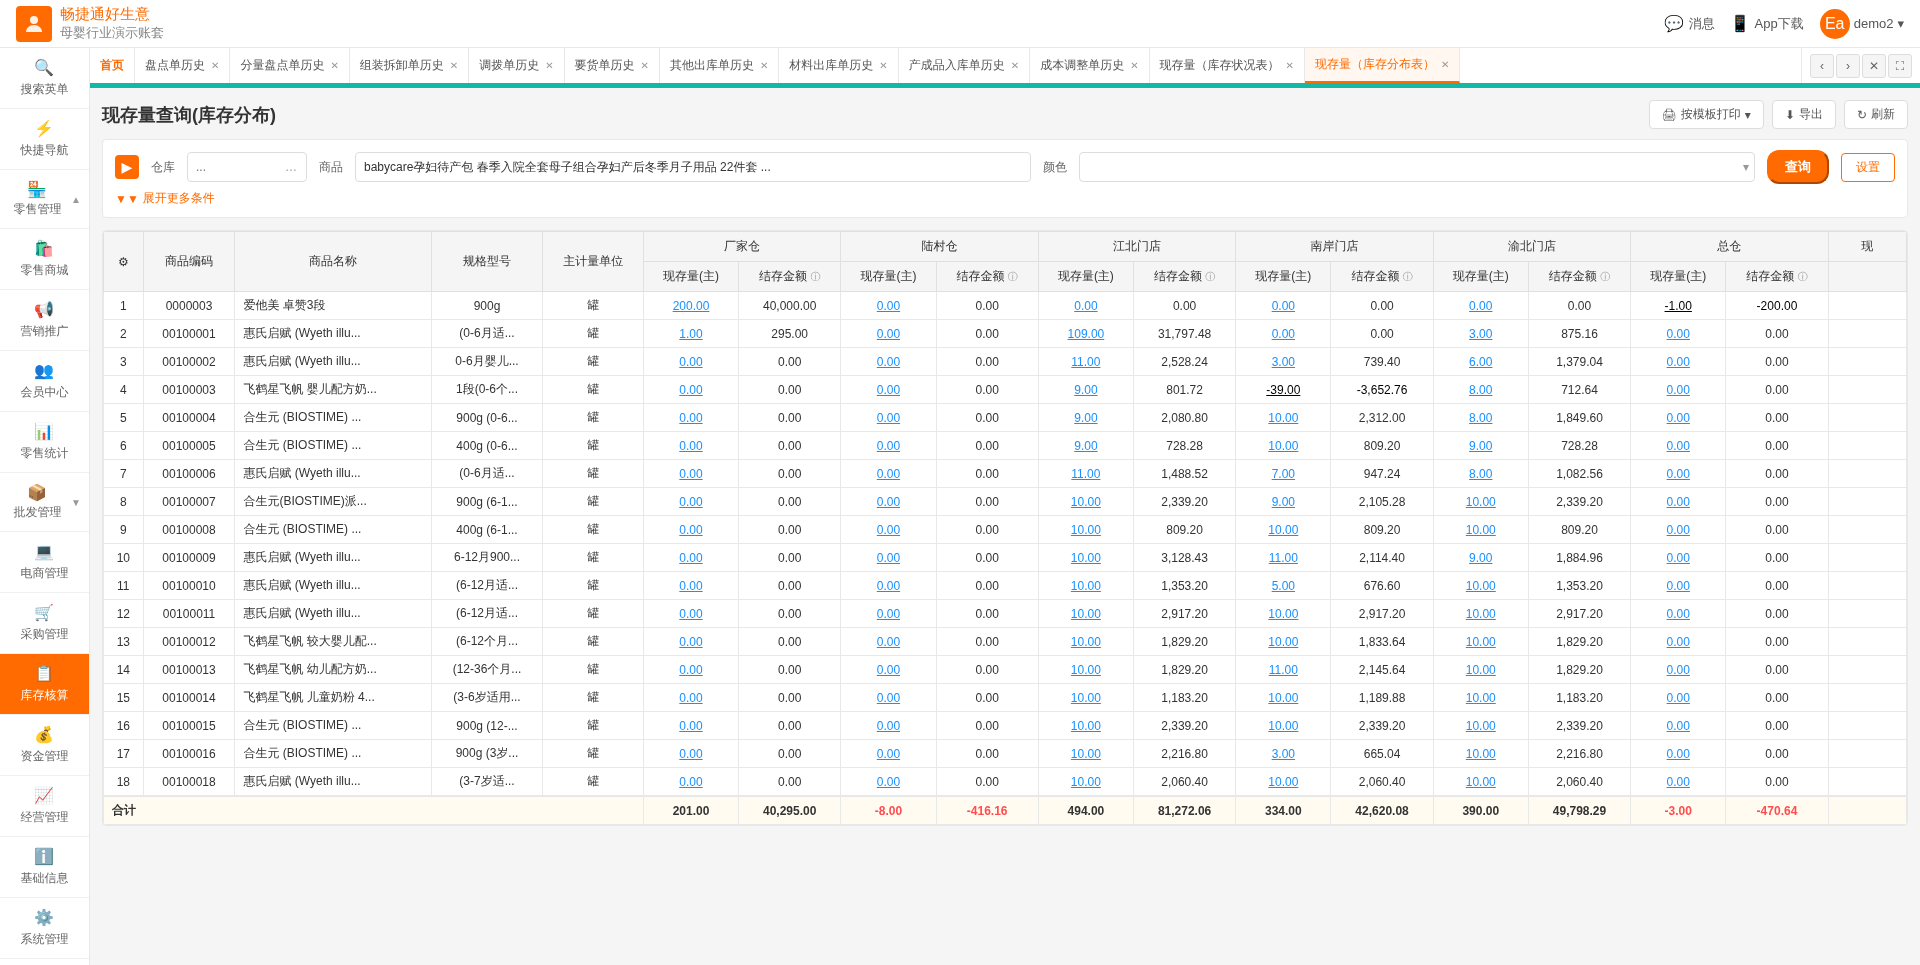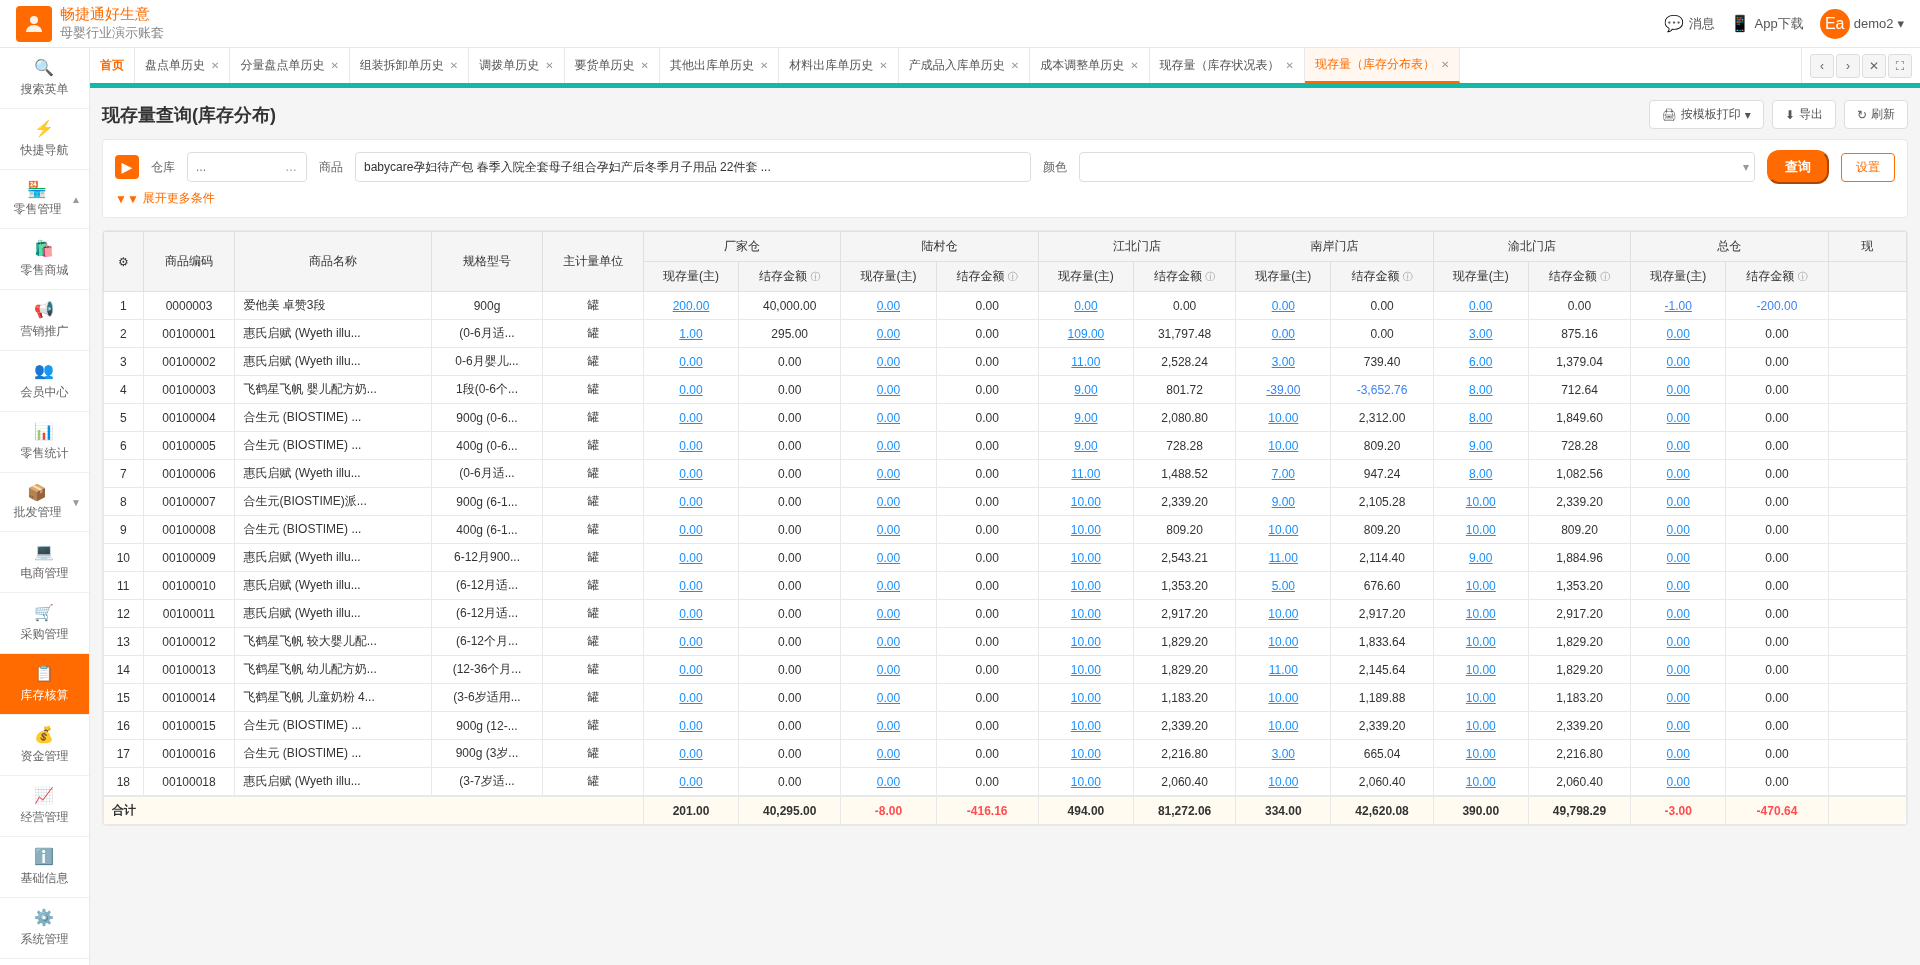--- a/index.html
+++ b/index.html
@@ -289,21 +289,21 @@
       padding: 5px 8px;
       text-align: center;
       color: #333;
       white-space: nowrap;
     }
     .data-table .num-link {
       color: #1890ff;
       text-decoration: underline;
       cursor: pointer;
     }
-    .data-table .neg { color: #3b82f6; }
+    .data-table .neg { color: #000000; }
     .col-group-header {
       text-align: center;
       background: #f0f0f0;
     }
     .footer-row td {
       background: #fffbf0;
       font-weight: bold;
       border-top: 2px solid #e8e8e8;
     }
     .footer-row td.neg { color: #ff4d4f; }
@@ -743,21 +743,21 @@
     <td>10</td>
     <td>00100009</td>
     <td style="text-align:left;">惠氏启赋 (Wyeth illu...</td>
     <td>6-12月900...</td>
     <td>罐</td>
     <td class="num-link">0.00</td>
     <td>0.00</td>
     <td class="num-link">0.00</td>
     <td>0.00</td>
     <td class="num-link">10.00</td>
-    <td>2,543.21</td>
+    <td>3,128.43</td>
     <td class="num-link ">11.00</td>
     <td class="">2,114.40</td>
     <td class="num-link">9.00</td>
     <td>1,884.96</td>
     <td class="num-link ">0.00</td>
     <td class="">0.00</td>
     <td></td>
   </tr>
           <tr>
     <td>11</td>

